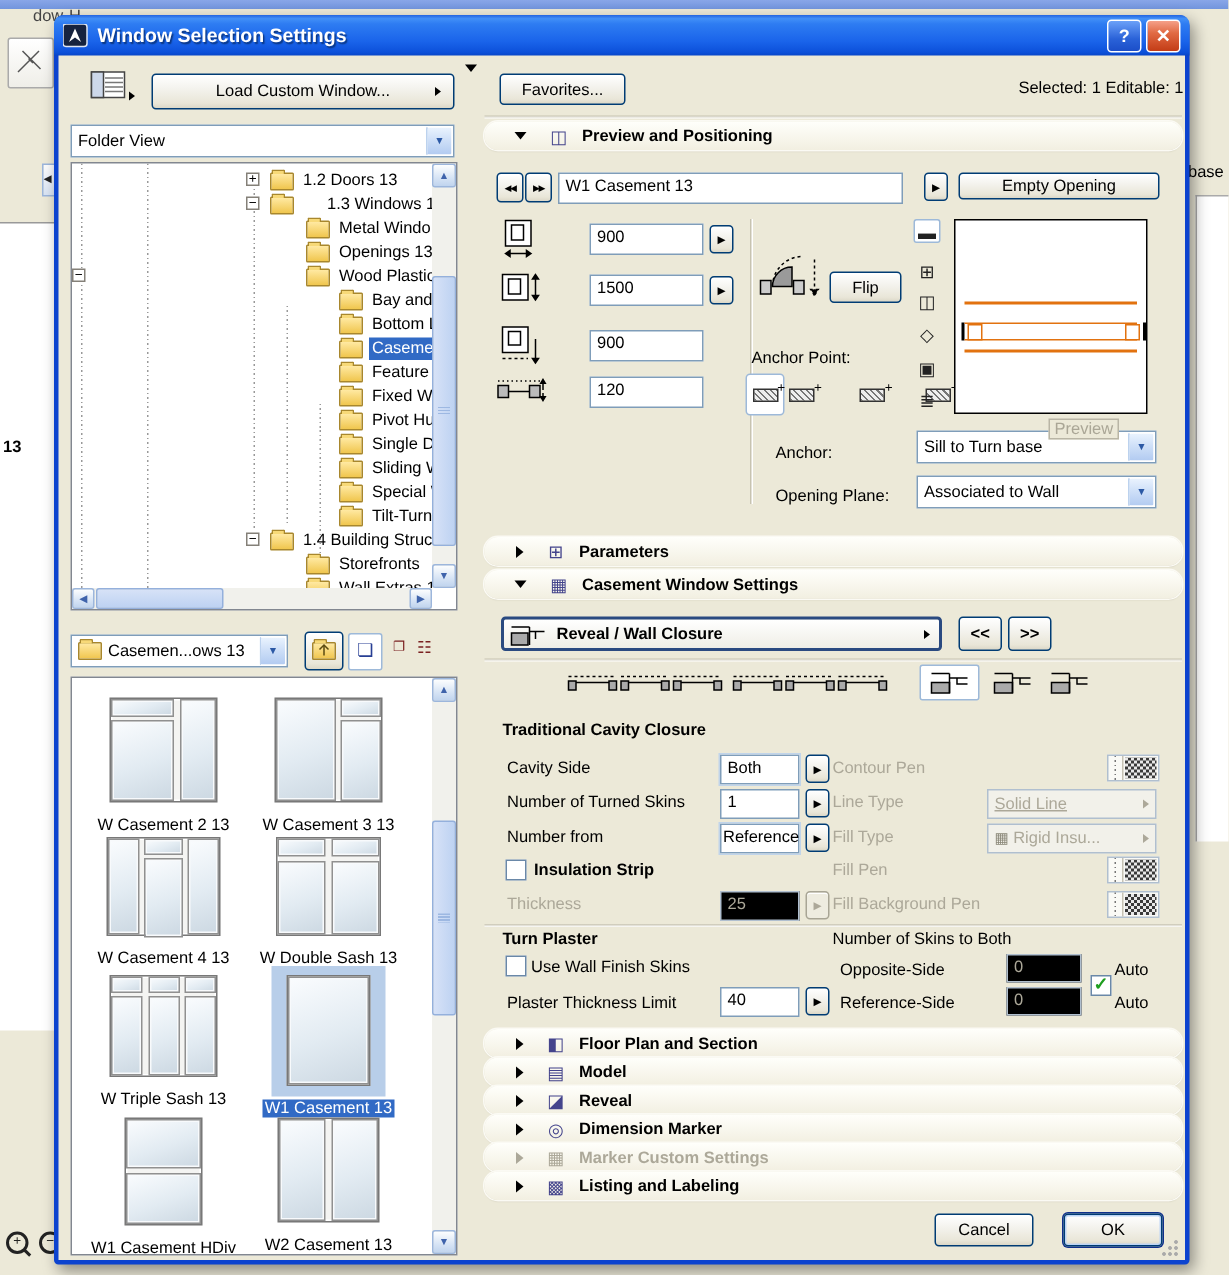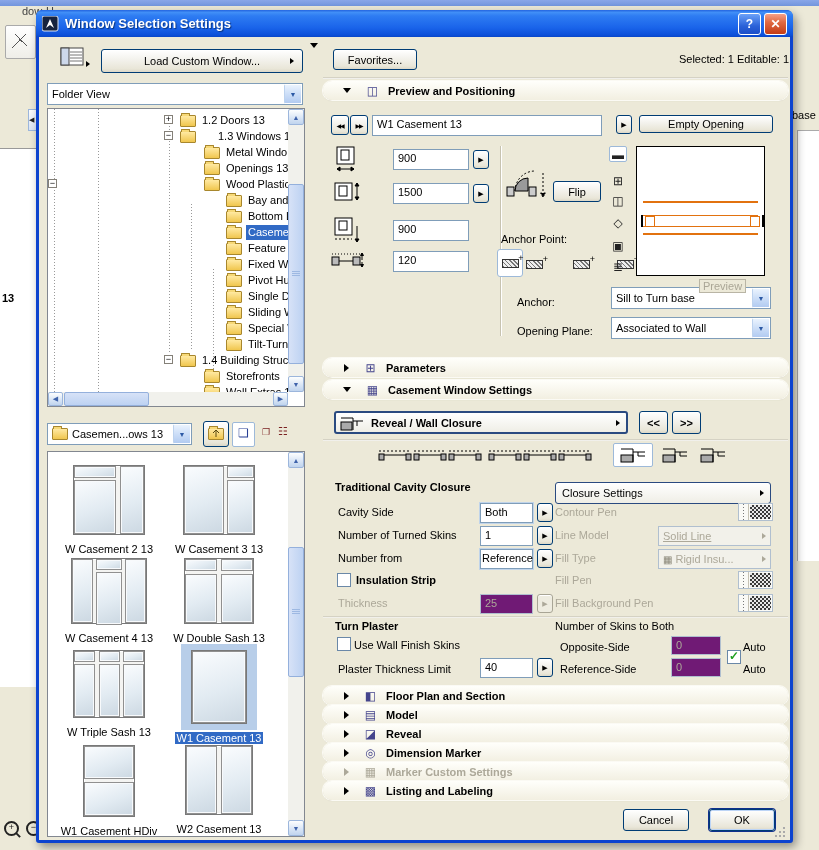--- a/index.html
+++ b/index.html
@@ -34,21 +34,21 @@
      display:flex;align-items:center;justify-content:center;box-shadow:inset 0 1px 0 #fff;box-sizing:border-box}
   .combo{background:#fff;border:1px solid #7f9db9;display:flex;align-items:center;
      padding-left:4px;box-sizing:border-box;font-size:11px}
   .cbtn{margin-left:auto;width:16px;align-self:stretch;border-radius:2px;
      background:linear-gradient(180deg,#eaf3fe,#cfe0f8 45%,#b2cbf1);border:1px solid #fff;
      border-left:1px solid #bcd2ee;display:flex;align-items:center;justify-content:center;
      color:#2c59a5;font-size:7px}
   .dcombo{background:#f2f1ea;border:1px solid #b0bfcf;color:#aca899;display:flex;align-items:center;
      padding:0 4px;box-sizing:border-box;font-size:11px}
   .fld{background:#fff;border:1px solid #7f9db9;font-size:11px;padding:2px 4px;box-sizing:border-box}
-  .fld.dis{background:#701a75;color:#aca899;border-color:#b0bfcf}
+  .fld.dis{background:#000000;color:#aca899;border-color:#b0bfcf}
   .popupbtn{width:16px;height:19px;font-size:7px}
   .popupbtn.dis{border-color:#a8a595;color:#aca899;background:#eeece0}
   .gray{color:#aca899}
   .bold{font-weight:bold}
   .hsep{height:2px;background:linear-gradient(#c7c3b0,#ffffff)}
   .vsep{width:1px;background:#c7c3b0;border-right:1px solid #fff}
   .rollout{left:284px;width:465px;height:19px;border-radius:9px;display:flex;align-items:center;
      background:linear-gradient(180deg,#fffffb,#f2efe1);box-shadow:0 0 0 1px #fbfaf4,0 1px 1px #c9c5b2}
   .tri-d{width:0;height:0;border-left:4px solid transparent;border-right:4px solid transparent;border-top:5px solid #000;margin-left:20px}
   .tri-r{width:0;height:0;border-top:4px solid transparent;border-bottom:4px solid transparent;border-left:5px solid #000;margin-left:21px}
@@ -421,39 +421,35 @@
     <span class="bold" style="margin-left:5px">Reveal / Wall Closure</span>
     <span class="tri-r-sm" style="margin-left:auto;margin-right:6px"></span>
   </div>
   <div class="xpbtn abs" style="left:600px;top:398px;width:29px;height:23px;font-weight:bold">&lt;&lt;</div>
   <div class="xpbtn abs" style="left:633px;top:398px;width:29px;height:23px;font-weight:bold">&gt;&gt;</div>
 
   <div class="hsep abs" style="left:284px;top:426px;width:465px"></div>
   <div id="reveal-row"></div>
 
   <div class="abs bold" style="left:296px;top:468px">Traditional Cavity Closure</div>
-  <div class="abs" style="left:516px;top:469px;width:216px;height:22px;background:linear-gradient(#fff,#efeee6);border:1px solid #2a4a80;border-radius:3px;display:flex;align-items:center;padding:0 6px;box-sizing:border-box">
-    <span>Closure Settings</span>
-    <span class="tri-r-sm" style="margin-left:auto"></span>
-  </div>
 
   
   <div class="abs" style="left:299px;top:493px">Cavity Side</div>
   <div class="fld abs" style="left:441px;top:490px;width:53px;height:20px;outline:1px solid #c0d4ea">Both</div>
   <div class="xpbtn abs popupbtn" style="left:498px;top:490px">▶</div>
   <div class="abs gray" style="left:516px;top:493px">Contour Pen</div>
   <div class="pen abs" style="left:699px;top:490px">
       <div class="dots"></div>
       <div class="chk checker"></div>
     </div>
 
   <div class="abs" style="left:299px;top:516px">Number of Turned Skins</div>
   <div class="fld abs" style="left:441px;top:513px;width:53px;height:20px">1</div>
   <div class="xpbtn abs popupbtn" style="left:498px;top:513px">▶</div>
-  <div class="abs gray" style="left:516px;top:516px">Line Model</div>
+  <div class="abs gray" style="left:516px;top:516px">Line Type</div>
   <div class="dcombo abs" style="left:619px;top:513px;width:113px;height:20px">
     <span style="text-decoration:underline">Solid Line</span>
     <span class="tri-r-sm grey" style="margin-left:auto;border-left-color:#aca899"></span>
   </div>
 
   <div class="abs" style="left:299px;top:539px">Number from</div>
   <div class="fld abs" style="left:441px;top:536px;width:53px;height:20px;outline:1px solid #c0d4ea;padding:2px 1px">Reference</div>
   <div class="xpbtn abs popupbtn" style="left:498px;top:536px">▶</div>
   <div class="abs gray" style="left:516px;top:539px">Fill Type</div>
   <div class="dcombo abs" style="left:619px;top:536px;width:113px;height:20px">

